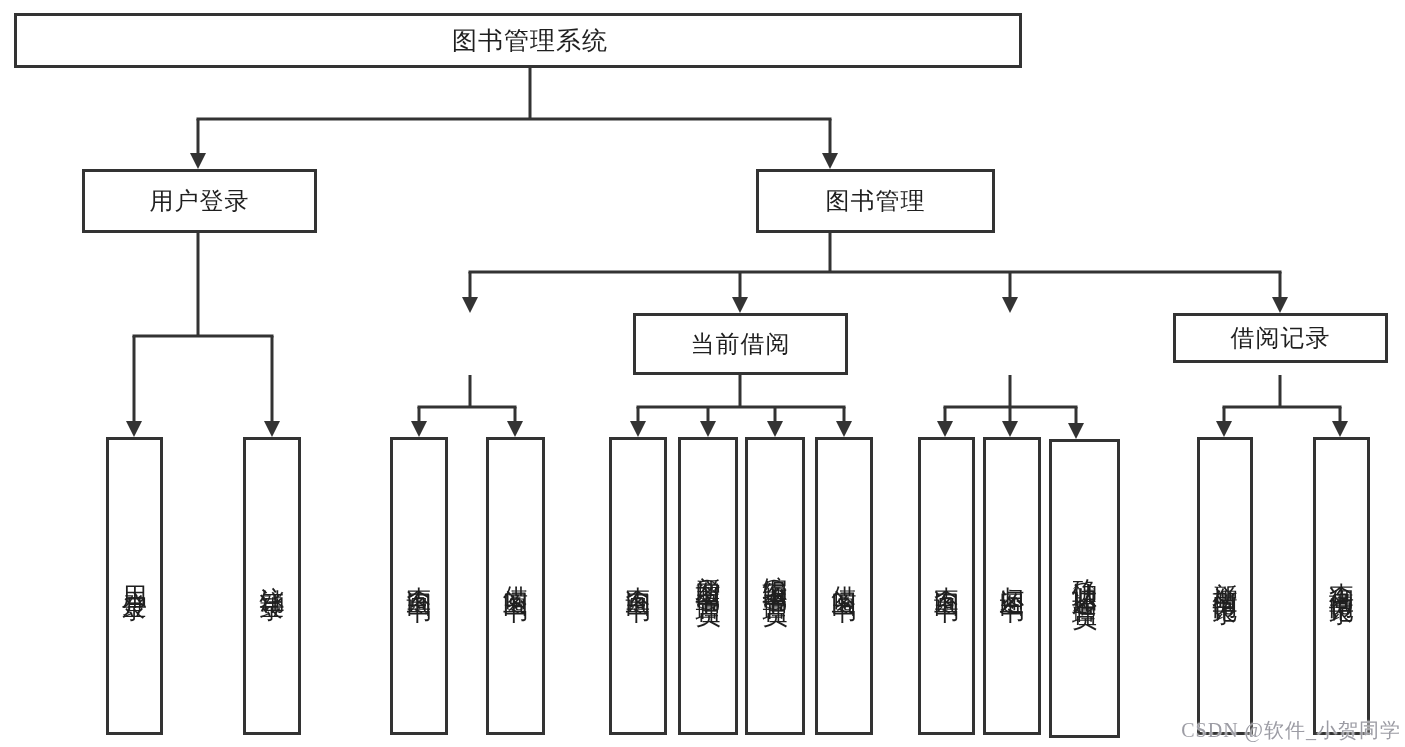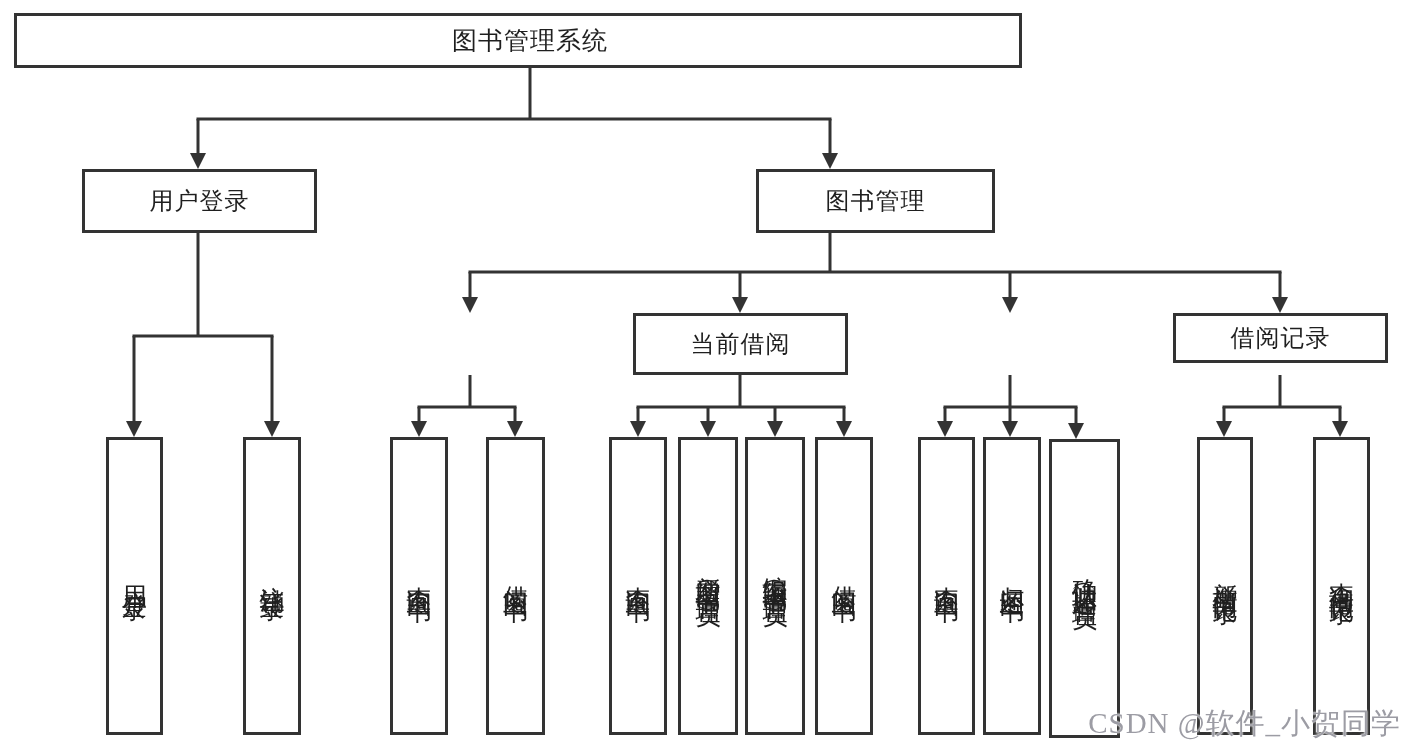--- a/index.html
+++ b/index.html
@@ -36,21 +36,21 @@
     writing-mode:vertical-rl;
     text-orientation:mixed;
     font-size:25px;
     letter-spacing:4px;
     white-space:nowrap;
   }
   #watermark{
     position:absolute;
     right:4px;bottom:3px;
     z-index:5;
-    font-size:29px;
+    font-size:20px;
     color:var(--wm,#9c9ca4);
     letter-spacing:1px;
     text-shadow:0 0 2px #ffffff,0 0 2px #ffffff;
     white-space:nowrap;
   }
 </style>
 </head>
 <body>
 
 <div id="canvas" style="--line: #333333; --text: #1f1f1f; --wm: #9c9ca4; --bg: #ffffff;">

